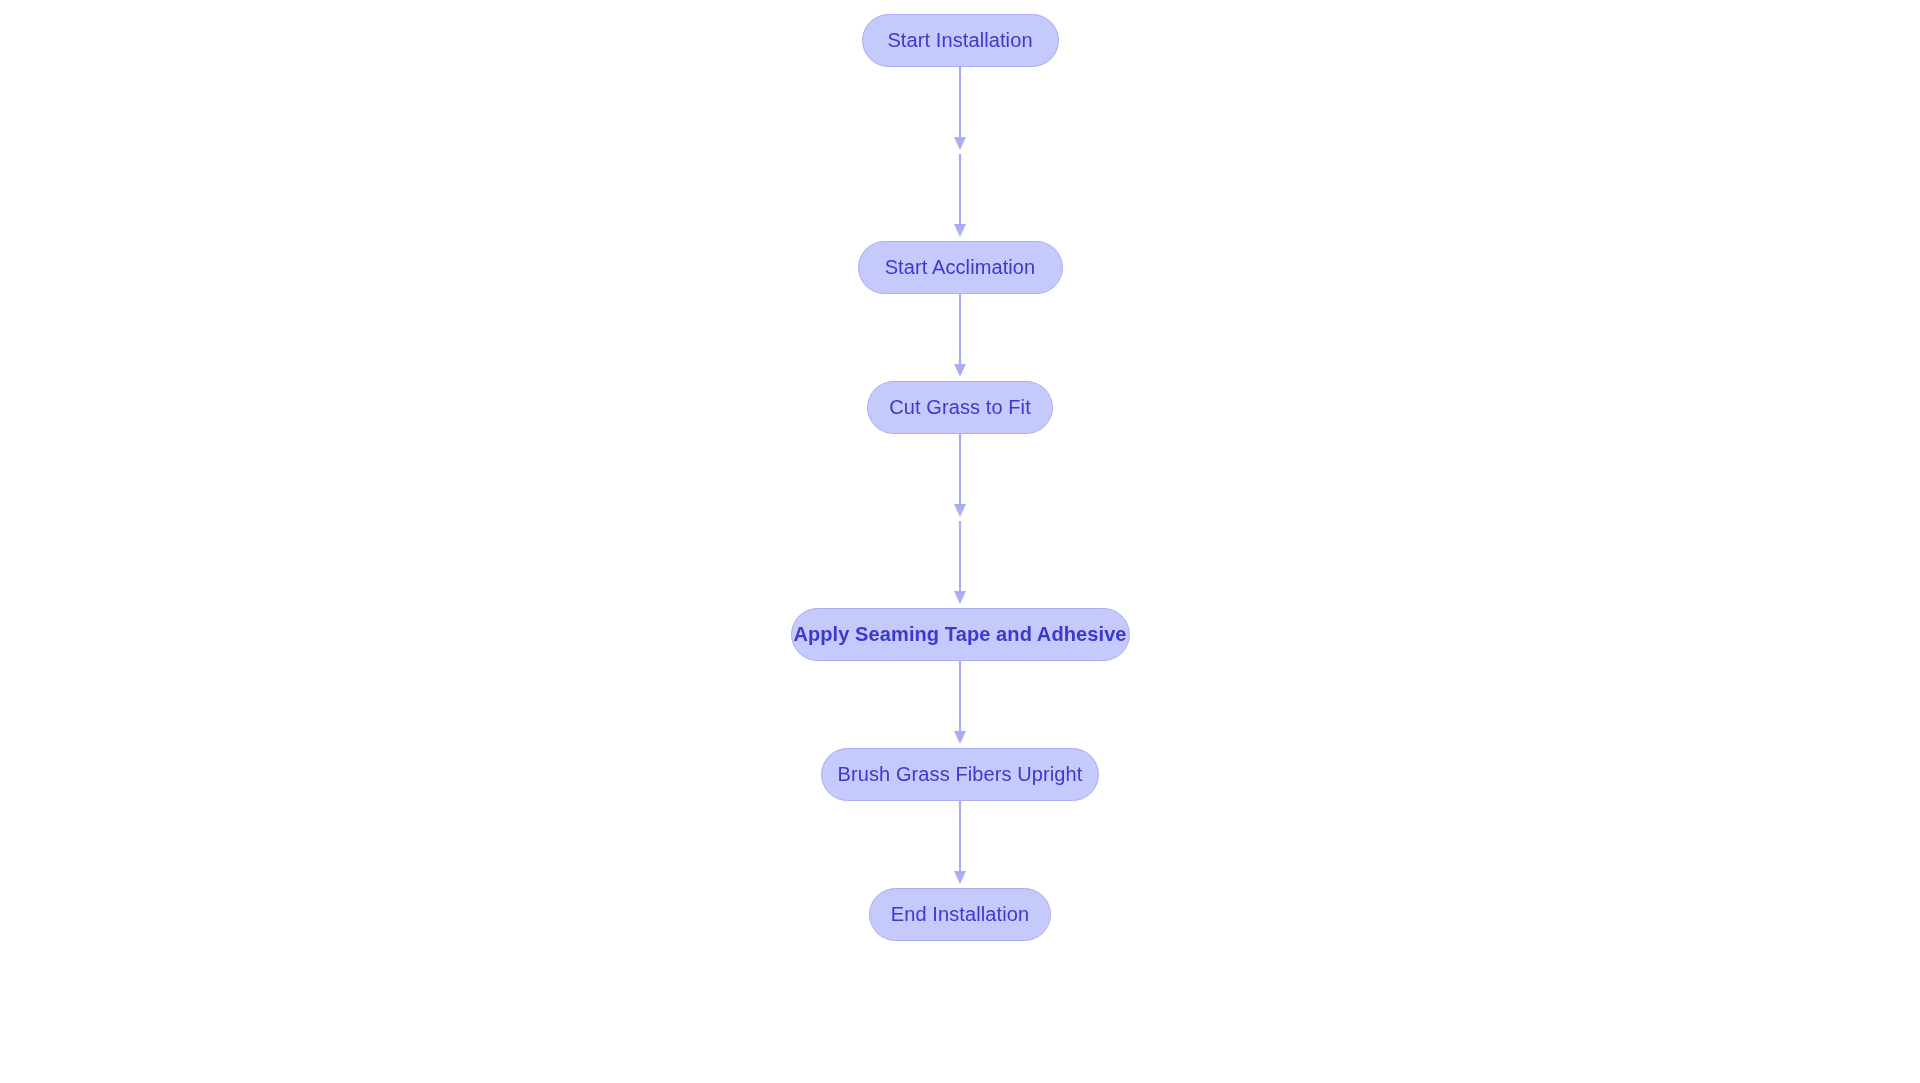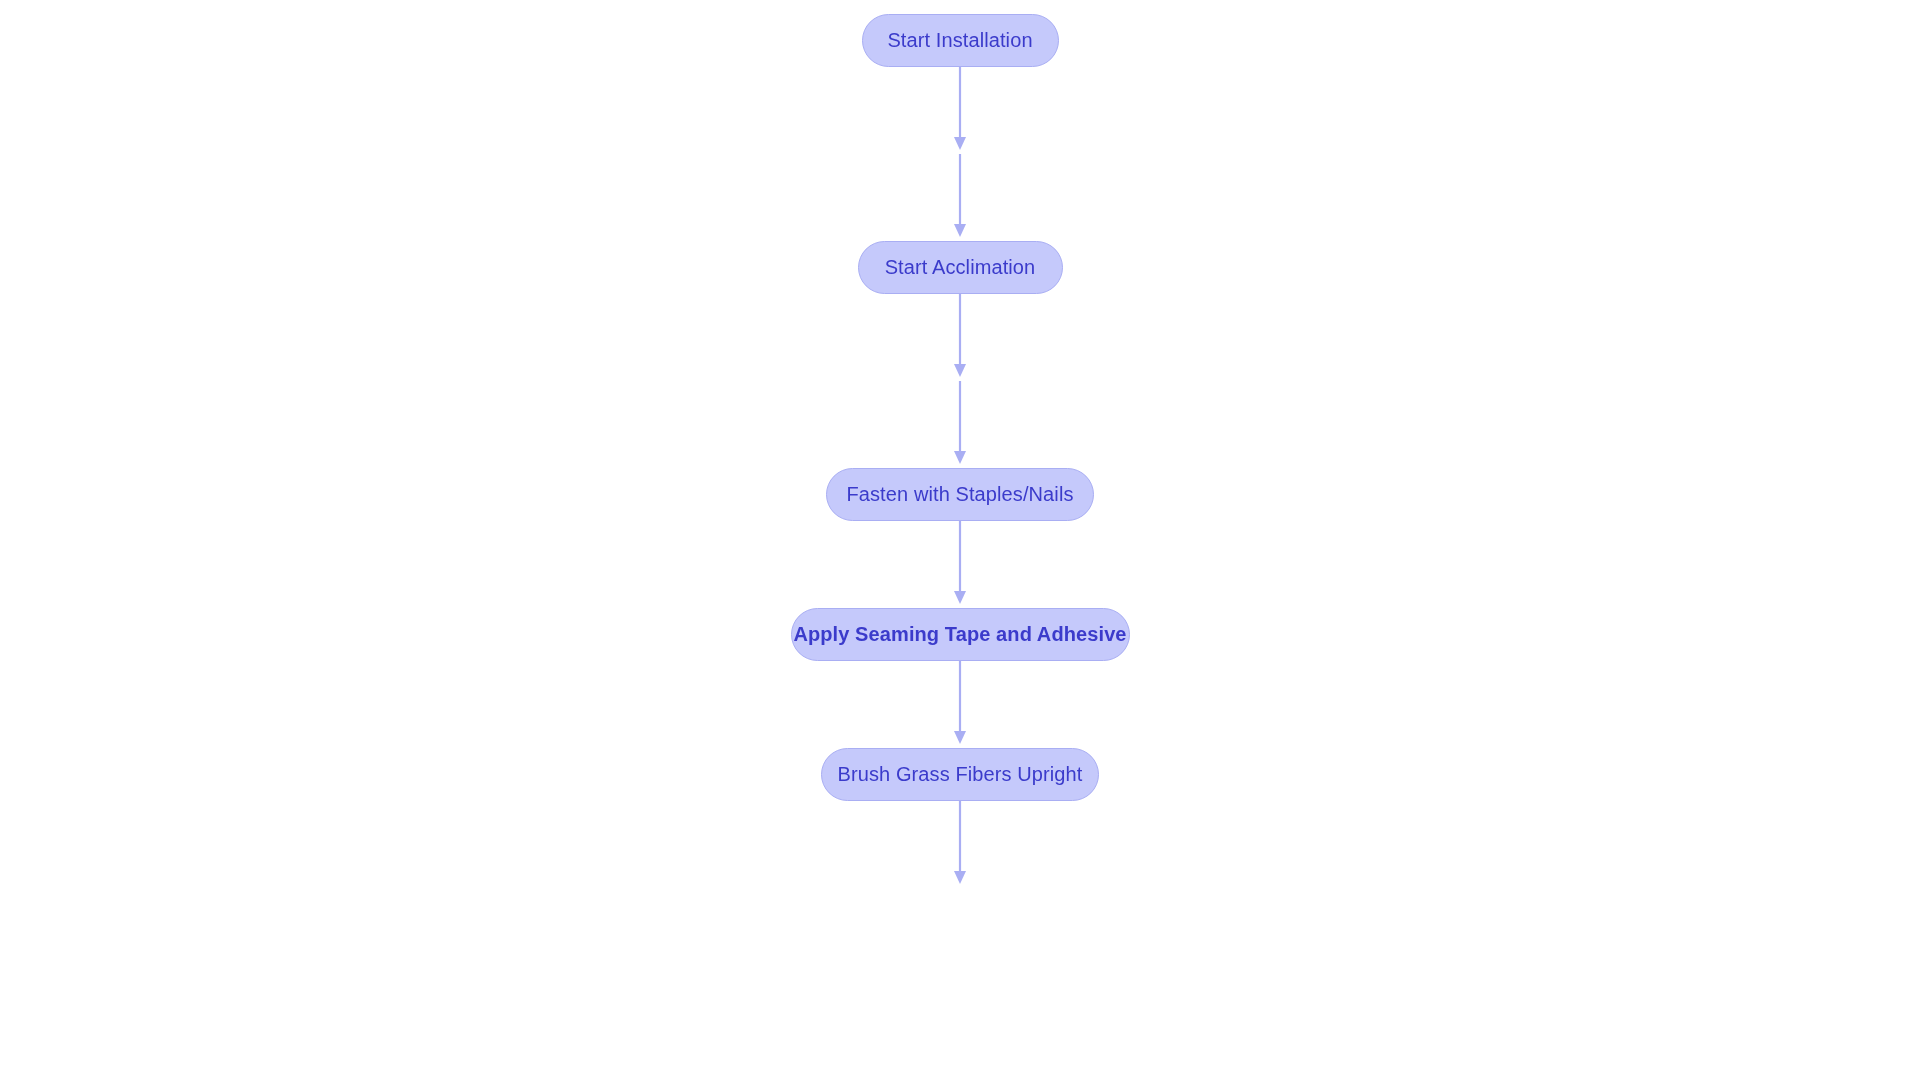--- a/index.html
+++ b/index.html
@@ -104,29 +104,29 @@
 
     <div class="flow-node w-acclimate">
       <span>Start Acclimation</span>
     </div>
 
     <svg class="flow-connector" viewBox="0 0 20 87" aria-hidden="true">
       <line class="connector-line" x1="10" y1="0" x2="10" y2="72"></line>
       <polygon class="connector-head" points="10,83 4,70 16,70"></polygon>
     </svg>
 
+    <div class="flow-node w-cut">
+      <span>Cut Grass to Fit</span>
+    </div>
 
     <svg class="flow-connector" viewBox="0 0 20 87" aria-hidden="true">
       <line class="connector-line" x1="10" y1="0" x2="10" y2="72"></line>
       <polygon class="connector-head" points="10,83 4,70 16,70"></polygon>
     </svg>
 
-    <div class="flow-node w-fasten">
-      <span>Fasten with Staples/Nails</span>
-    </div>
 
     <svg class="flow-connector" viewBox="0 0 20 87" aria-hidden="true">
       <line class="connector-line" x1="10" y1="0" x2="10" y2="72"></line>
       <polygon class="connector-head" points="10,83 4,70 16,70"></polygon>
     </svg>
 
     <div class="flow-node w-seam">
       <span>Apply Seaming Tape and Adhesive</span>
     </div>
 
@@ -137,15 +137,18 @@
 
     <div class="flow-node w-brush">
       <span>Brush Grass Fibers Upright</span>
     </div>
 
     <svg class="flow-connector" viewBox="0 0 20 87" aria-hidden="true">
       <line class="connector-line" x1="10" y1="0" x2="10" y2="72"></line>
       <polygon class="connector-head" points="10,83 4,70 16,70"></polygon>
     </svg>
 
+    <div class="flow-node w-end">
+      <span>End Installation</span>
+    </div>
 
   </div>
 </div>
 
 </body></html>

